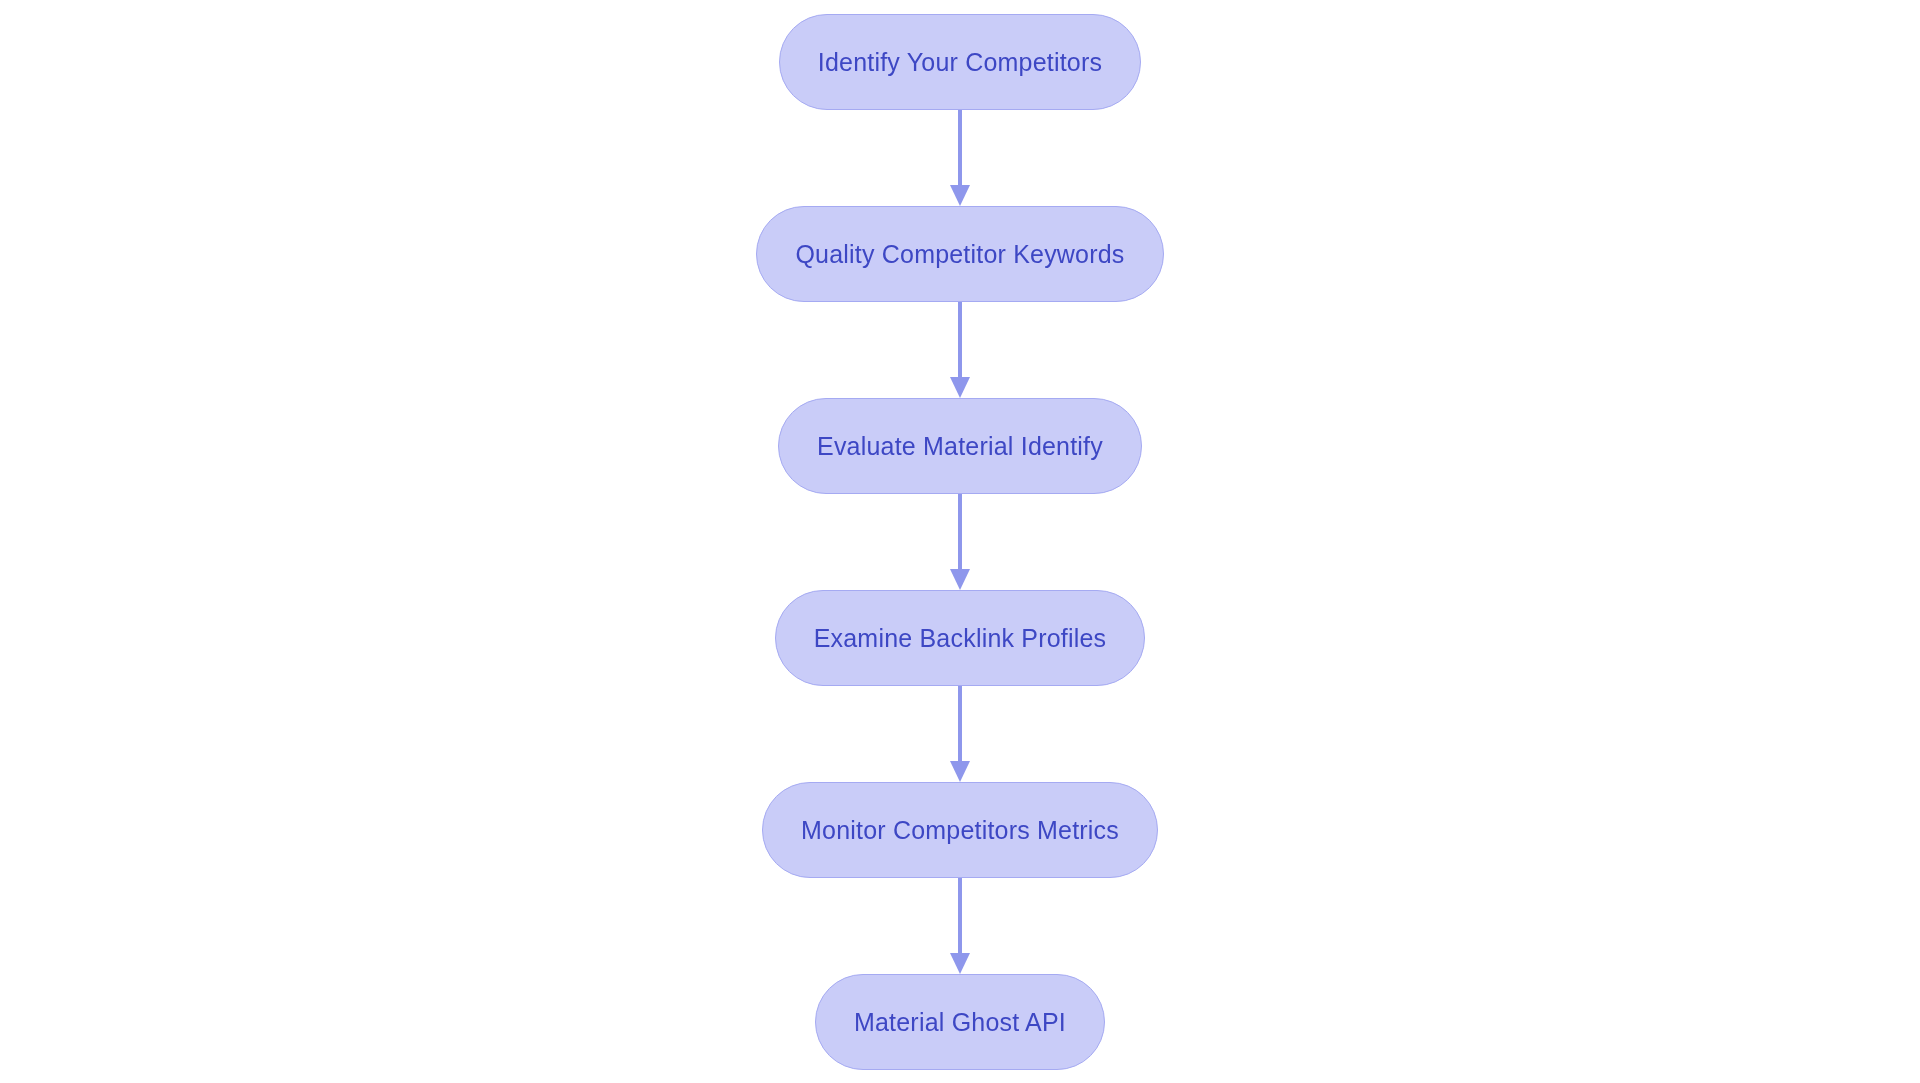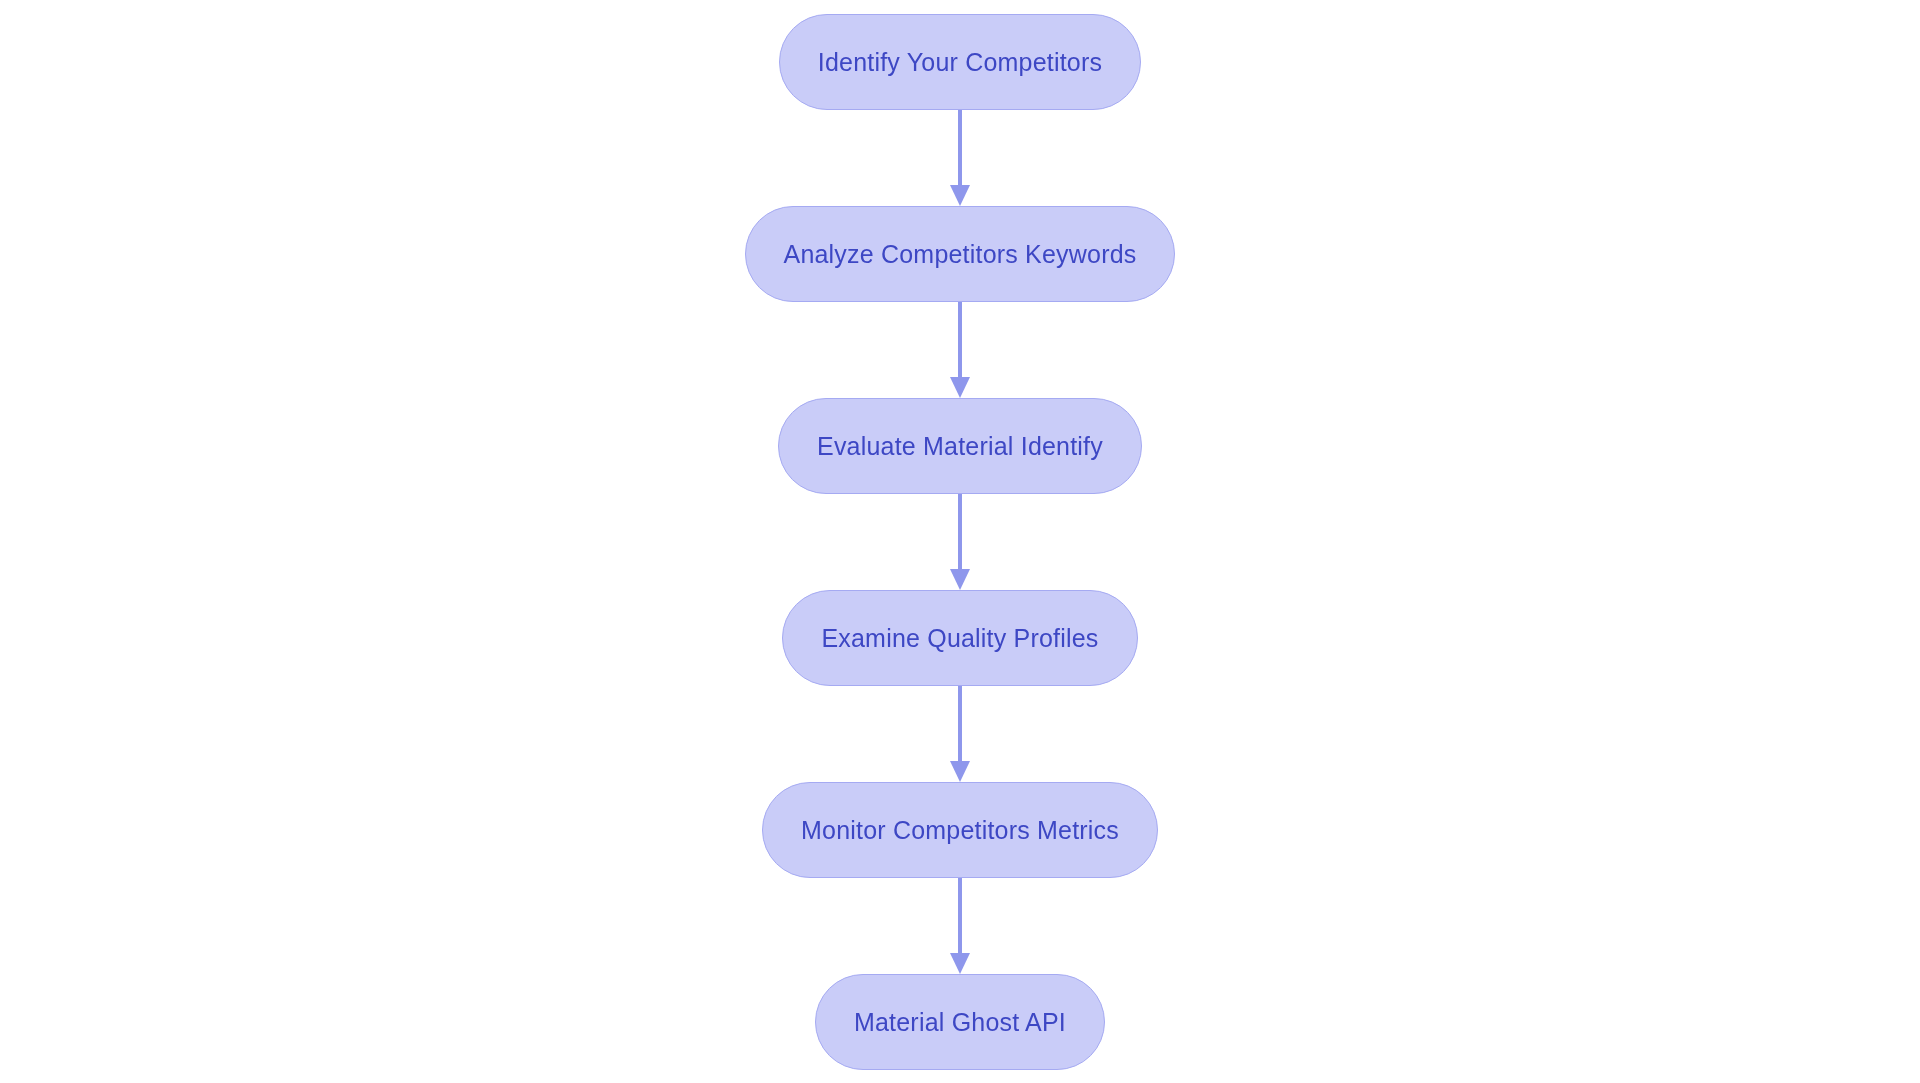--- a/index.html
+++ b/index.html
@@ -77,39 +77,39 @@
   <div class="flow-node">
     <span>Identify Your Competitors</span>
   </div>
 
   <div class="connector">
     <div class="stem"></div>
     <div class="head"></div>
   </div>
 
   <div class="flow-node">
-    <span>Analyze Competitors Keywords</span>
+    <span>Quality Competitor Keywords</span>
   </div>
 
   <div class="connector">
     <div class="stem"></div>
     <div class="head"></div>
   </div>
 
   <div class="flow-node">
     <span>Evaluate Material Identify</span>
   </div>
 
   <div class="connector">
     <div class="stem"></div>
     <div class="head"></div>
   </div>
 
   <div class="flow-node">
-    <span>Examine Quality Profiles</span>
+    <span>Examine Backlink Profiles</span>
   </div>
 
   <div class="connector">
     <div class="stem"></div>
     <div class="head"></div>
   </div>
 
   <div class="flow-node">
     <span>Monitor Competitors Metrics</span>
   </div>

